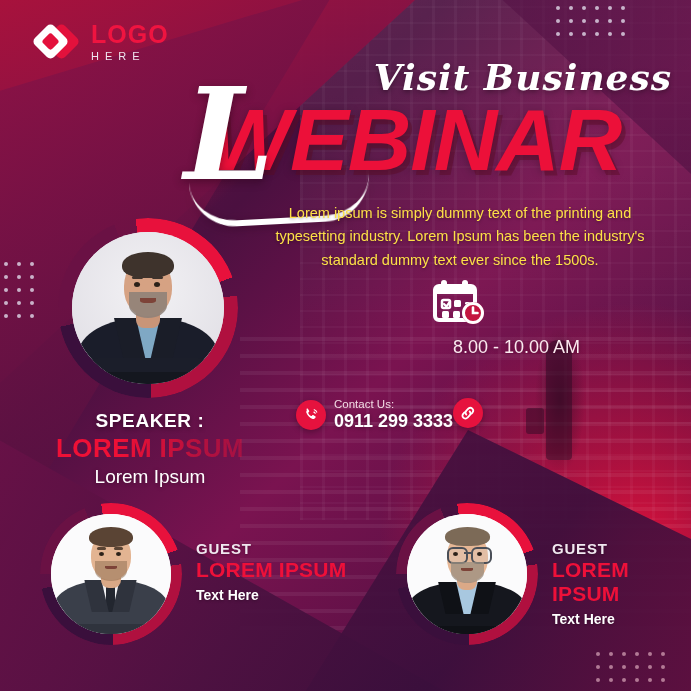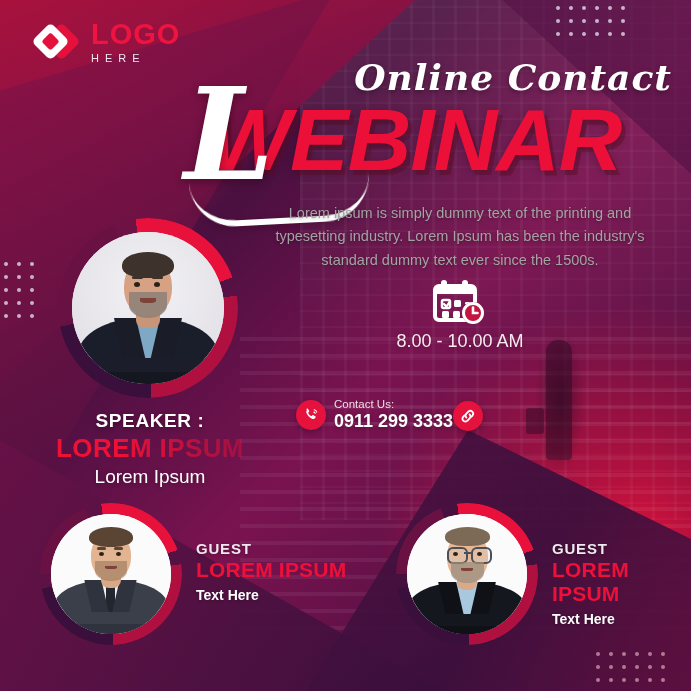--- a/index.html
+++ b/index.html
@@ -90,21 +90,21 @@
   
   .logo{position:absolute;left:34px;top:20px;display:flex;align-items:center;gap:9px;}
   .logo-mark{position:relative;width:48px;height:44px;}
   .logo-mark .d1,.logo-mark .d2{
     position:absolute;width:27px;height:27px;border-radius:5px;transform:rotate(45deg);
   }
   .logo-mark .d1{left:14px;top:8px;background:#e3113c;}
   .logo-mark .d2{left:3px;top:8px;background:#fff;}
   .logo-mark .d3{position:absolute;left:10px;top:15px;width:13px;height:13px;border-radius:3px;transform:rotate(45deg);background:#e3113c;}
   .logo-text{line-height:1;}
-  .logo-main{font-size:29px;font-weight:bold;color:#ef1440;letter-spacing:1px;}
+  .logo-main{font-size:25px;font-weight:bold;color:#ef1440;letter-spacing:1px;}
   .logo-sub{font-size:11px;color:#efe6ef;letter-spacing:6px;margin-top:4px;}
 
   
   .headline{position:absolute;left:180px;top:52px;width:500px;height:140px;}
   .h-online{
     position:absolute;right:8px;top:4px;
     font-family:"DejaVu Serif", serif;font-style:italic;font-weight:bold;
     font-size:36px;color:#fff;letter-spacing:1px;
     text-shadow:0 2px 5px rgba(0,0,0,.35);
   }
@@ -130,32 +130,32 @@
   .h-swash{
     position:absolute;left:10px;top:126px;width:180px;height:40px;
     border-bottom:6px solid #fff;border-radius:0 0 90px 90px;
     transform:rotate(-3deg);
     filter:drop-shadow(0 2px 5px rgba(40,0,20,.4));
   }
 
   
   .desc{
     position:absolute;left:258px;top:202px;width:404px;
-    text-align:center;color:#a3a3a3;font-size:14.5px;line-height:1.62;
+    text-align:center;color:#fde047;font-size:14.5px;line-height:1.62;
     text-shadow:0 1px 3px rgba(0,0,0,.35);
   }
 
   
   .datewrap{position:absolute;left:340px;top:277px;width:240px;text-align:center;}
   .cal-icon{width:56px;height:52px;margin:0 auto;}
   .date-main{margin-top:8px;font-size:25px;font-weight:bold;color:#fff;text-shadow:0 2px 5px rgba(0,0,0,.35);}
-  .date-time{margin-top:2px;font-size:18px;color:#fbe9ef;text-shadow:0 1px 4px rgba(0,0,0,.3);}
-
-  
-  .contact-row{position:absolute;left:296px;top:398px;display:flex;align-items:flex-end;}
+  .date-time{margin-top:8px;font-size:18px;color:#fbe9ef;text-shadow:0 1px 4px rgba(0,0,0,.3);text-align:right;}
+
+  
+  .contact-row{position:absolute;left:296px;top:398px;display:flex;align-items:flex-start;}
   .c-item{display:flex;align-items:center;gap:8px;}
   .c-badge{
     width:30px;height:30px;border-radius:50%;background:#e6123e;
     display:flex;align-items:center;justify-content:center;
     box-shadow:0 2px 6px rgba(0,0,0,.3);
   }
   .c-label{font-size:11.5px;color:#f3dbe4;line-height:1.1;}
   .c-value{font-size:18px;font-weight:bold;color:#fff;line-height:1.15;text-shadow:0 1px 4px rgba(0,0,0,.35);}
 
   
@@ -293,21 +293,21 @@
         <span class="d2"></span>
         <span class="d3"></span>
     </div>
     <div class="logo-text">
       <div class="logo-main">LOGO</div>
       <div class="logo-sub">HERE</div>
     </div>
   </div>
 
   <div class="headline">
-    <div class="h-online">Online Contact</div>
+    <div class="h-online">Visit Business</div>
     <div class="h-webinar">WEBINAR</div>
     <div class="h-L">L</div>
     <div class="h-swash"></div>
   </div>
 
   <div class="desc">Lorem ipsum is simply dummy text of the printing and typesetting industry. Lorem Ipsum has been the industry's standard dummy text ever since the 1500s.</div>
 
   <div class="datewrap">
     <div class="cal-icon">
       <svg width="56" height="52" viewBox="0 0 56 52" fill="none">

